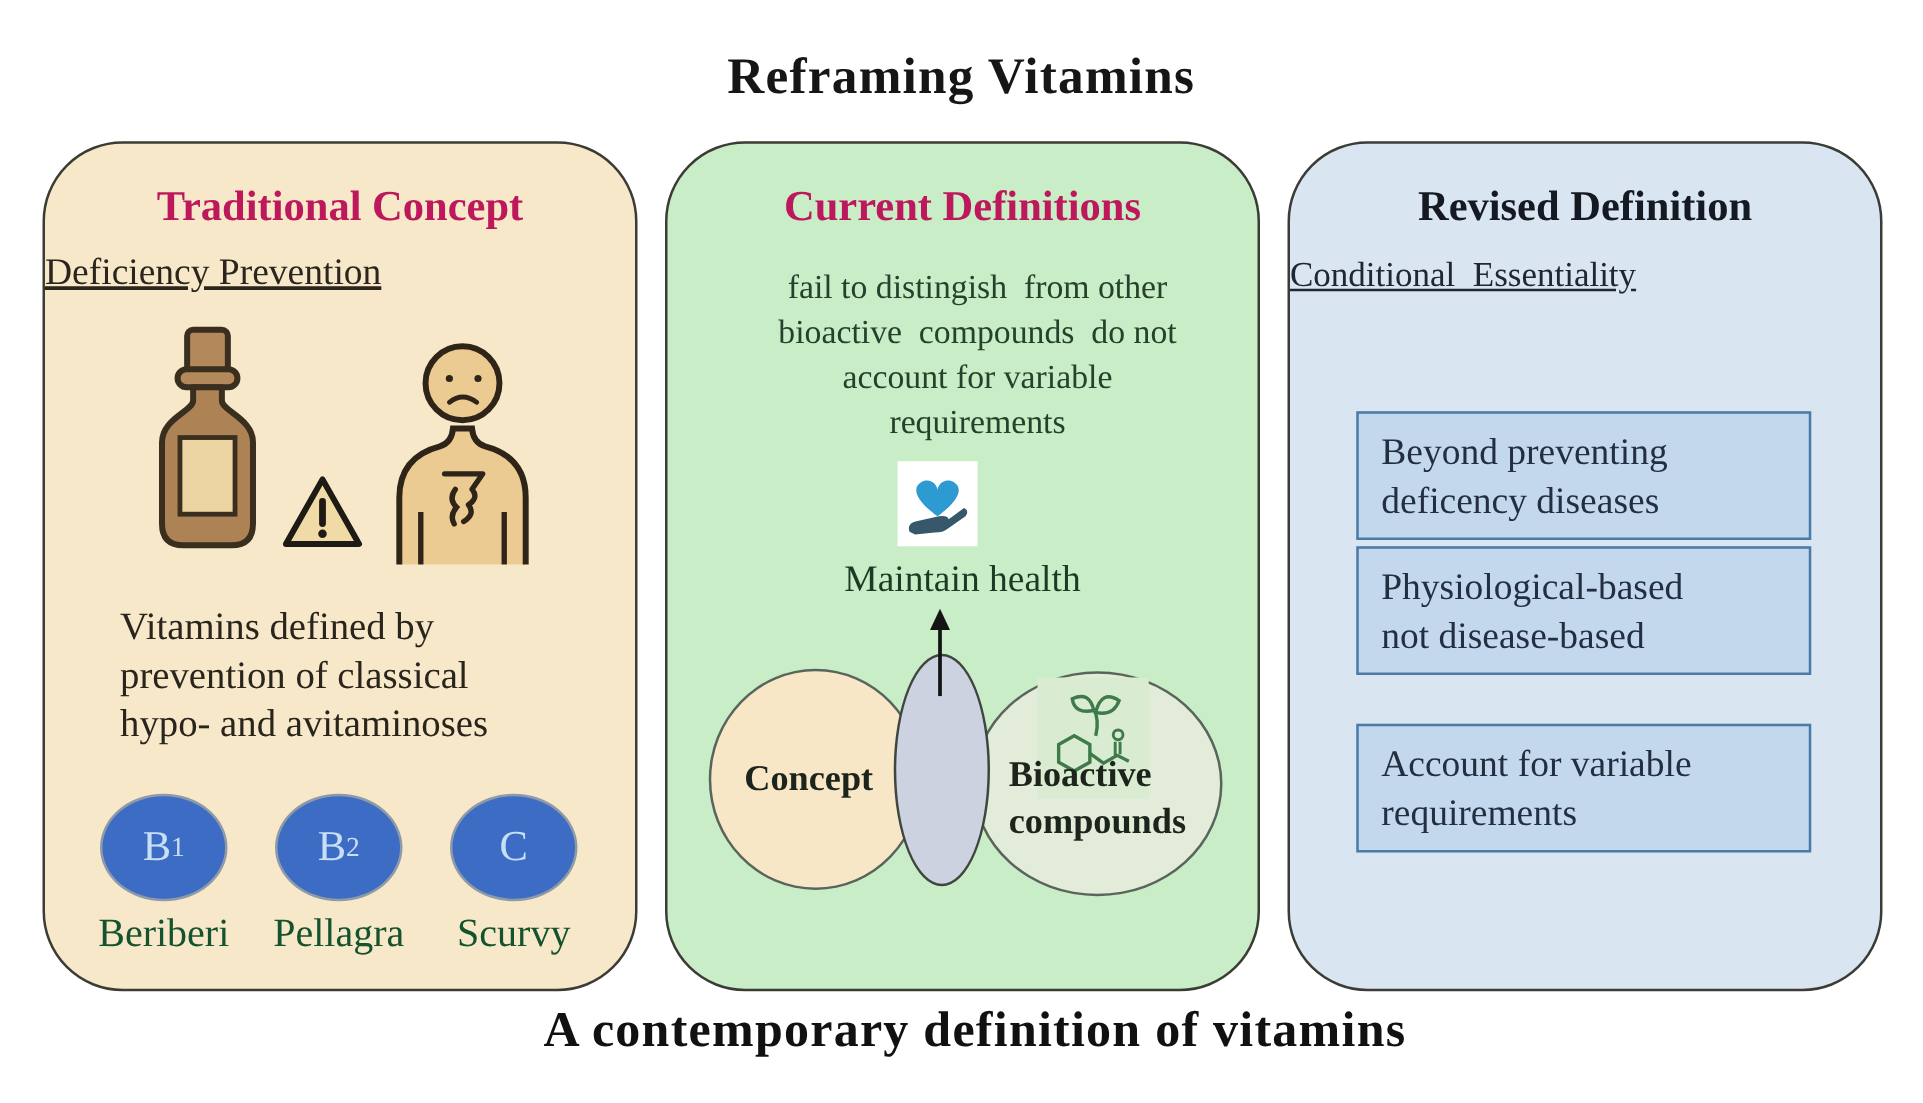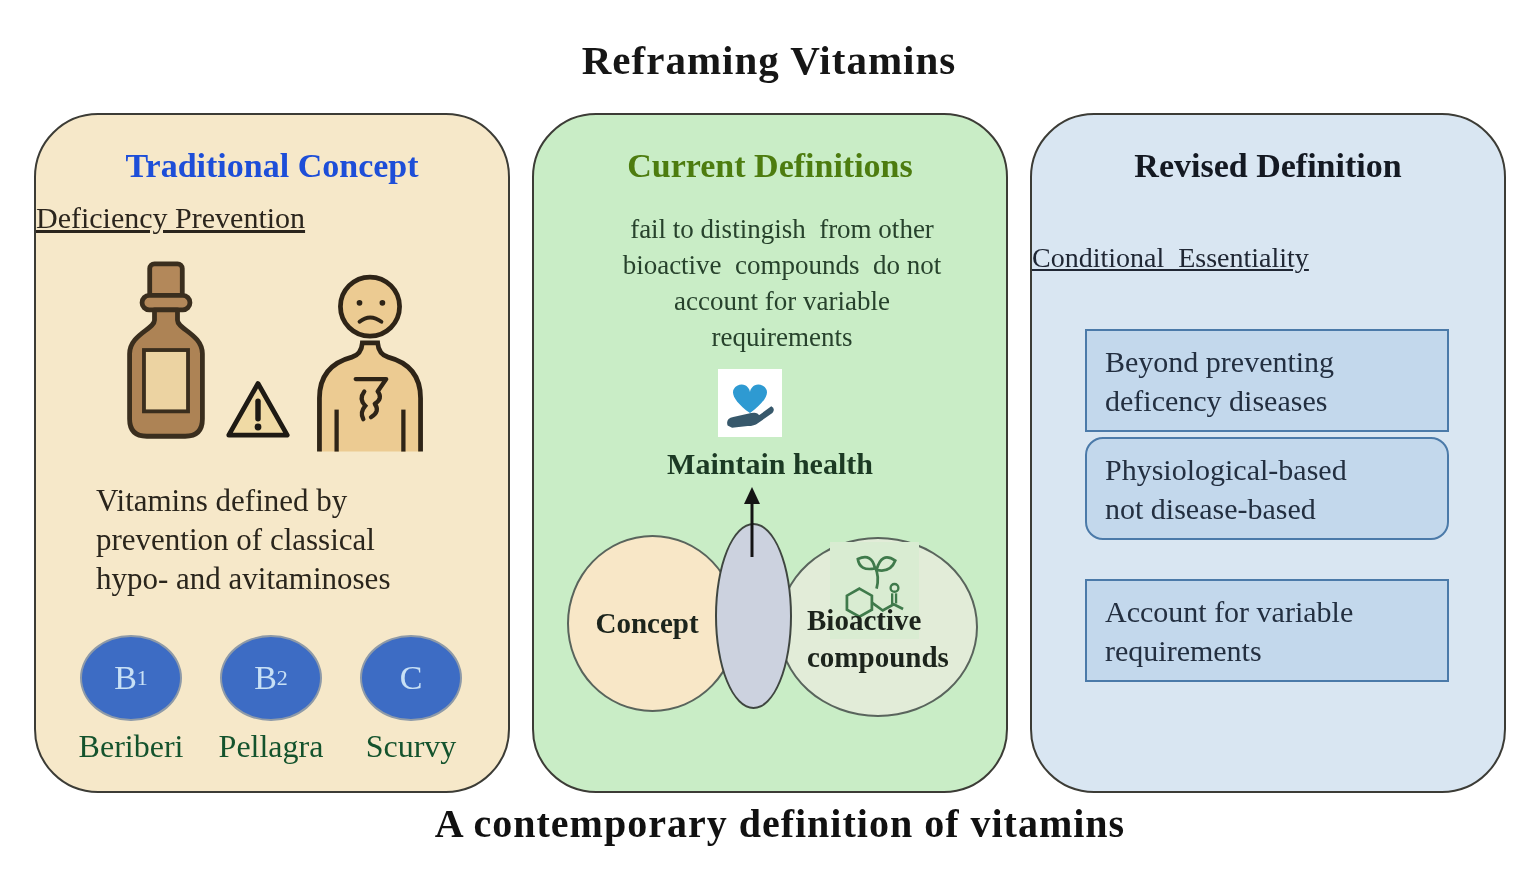--- a/index.html
+++ b/index.html
@@ -16,26 +16,26 @@
     font-size:40px;font-weight:bold;color:#111111;letter-spacing:1px;padding-left:11px;
   }
   .panel{
     position:absolute;top:113px;width:476px;height:680px;
     border:2.5px solid #3c3c36;border-radius:64px;box-sizing:border-box;
   }
   .panel-trad{left:34px;background:var(--traditional_bg,#f6e8c9);}
   .panel-curr{left:532px;background:var(--current_bg,#c9edc6);}
   .panel-rev{left:1030px;background:var(--revised_bg,#d9e6f2);}
   .p-title{position:absolute;top:32px;left:0;width:100%;text-align:center;font-size:34px;font-weight:bold;}
-  .panel-trad .p-title{color:#1d4ed8;}
-  .panel-curr .p-title{color:#4d7c0f;}
+  .panel-trad .p-title{color:#be185d;}
+  .panel-curr .p-title{color:#be185d;}
   .panel-rev  .p-title{color:#141922;}
   .p-sub{position:absolute;top:86px;left:0;width:100%;text-align:left;font-size:30px;white-space:pre;text-decoration:underline;}
   .panel-trad .p-sub{color:#2b251d;}
-  .panel-rev  .p-sub{top:90px;font-size:28px;color:#202734;margin-top:37px;}
+  .panel-rev  .p-sub{top:90px;font-size:28px;color:#202734;}
   .pre{white-space:pre;}
 
   
   .bottle-icon{position:absolute;left:82px;top:145px;}
   .warning-icon{position:absolute;left:188px;top:262px;}
   .person-icon{position:absolute;left:272px;top:153px;}
   .trad-desc{position:absolute;left:60px;top:366px;font-size:31px;line-height:39px;color:#2a251c;text-align:left;}
   .vit-col{position:absolute;top:520px;width:140px;text-align:center;}
   .vit-col.c1{left:25px;} .vit-col.c2{left:165px;} .vit-col.c3{left:305px;}
   .vit-ellipse{
@@ -43,37 +43,37 @@
     background:var(--vitamin_ellipse,#3d6cc4);border:2px solid #8e9aa8;box-sizing:border-box;
     display:flex;align-items:center;justify-content:center;
     color:#c8e0f5;font-size:34px;
   }
   .vit-ellipse sub{font-size:22px;line-height:0;}
   .vit-disease{margin-top:7px;font-size:32px;color:#14532d;}
 
   
   .curr-desc{position:absolute;top:96px;left:12px;width:100%;text-align:center;font-size:27px;line-height:36px;color:#27422c;}
   .hh-box{position:absolute;left:184px;top:254px;width:64px;height:68px;background:#ffffff;display:flex;align-items:center;justify-content:center;}
-  .maintain{position:absolute;top:332px;left:0;width:100%;text-align:center;font-size:30px;font-weight:bold;color:#1c3a24;}
+  .maintain{position:absolute;top:332px;left:0;width:100%;text-align:center;font-size:30px;font-weight:normal;color:#1c3a24;}
   .up-arrow{position:absolute;left:209px;top:372px;z-index:5;}
   .venn-ellipse{position:absolute;border-radius:50%;box-sizing:border-box;border:2px solid #59645c;}
   .venn-left{left:33px;top:420px;width:171px;height:177px;background:var(--venn_left,#f8e7c7);z-index:1;}
   .venn-right{left:244px;top:422px;width:200px;height:180px;background:var(--venn_right,#e2ecd8);z-index:1;}
   .venn-lens{left:181px;top:408px;width:77px;height:186px;background:var(--venn_middle,#ccd2df);border:2px solid #3f4640;z-index:3;}
   .venn-label-left{position:absolute;left:38px;top:492px;width:150px;text-align:center;font-size:29px;font-weight:bold;color:#1c241c;z-index:2;}
   .venn-label-right{position:absolute;left:273px;top:487px;width:190px;text-align:left;font-size:29px;font-weight:bold;line-height:37px;color:#1c241c;z-index:2;}
   .molecule-box{position:absolute;left:296px;top:427px;width:89px;height:97px;background:#d9ecd2;z-index:2;display:flex;align-items:center;justify-content:center;}
 
   
   .rev-box{
     position:absolute;left:53px;width:364px;height:103px;box-sizing:border-box;
     background:var(--revised_box_fill,#c3d8ec);border:2px solid var(--revised_box_border,#4b7aa9);
     font-size:30px;line-height:39px;color:#232f40;padding:11px 0 0 18px;
   }
-  .rev-box.b1{top:182px;margin-top:32px;} .rev-box.b2{top:322px;border-radius:18px;} .rev-box.b3{top:464px;}
+  .rev-box.b1{top:182px;margin-top:32px;} .rev-box.b2{top:322px;} .rev-box.b3{top:464px;}
 </style>
 </head>
 <body>
 
 <div class="stage">
 
   <div class="main-title">Reframing Vitamins</div>
 
   <div class="panel panel-trad">
     <div class="p-title">Traditional Concept</div>

